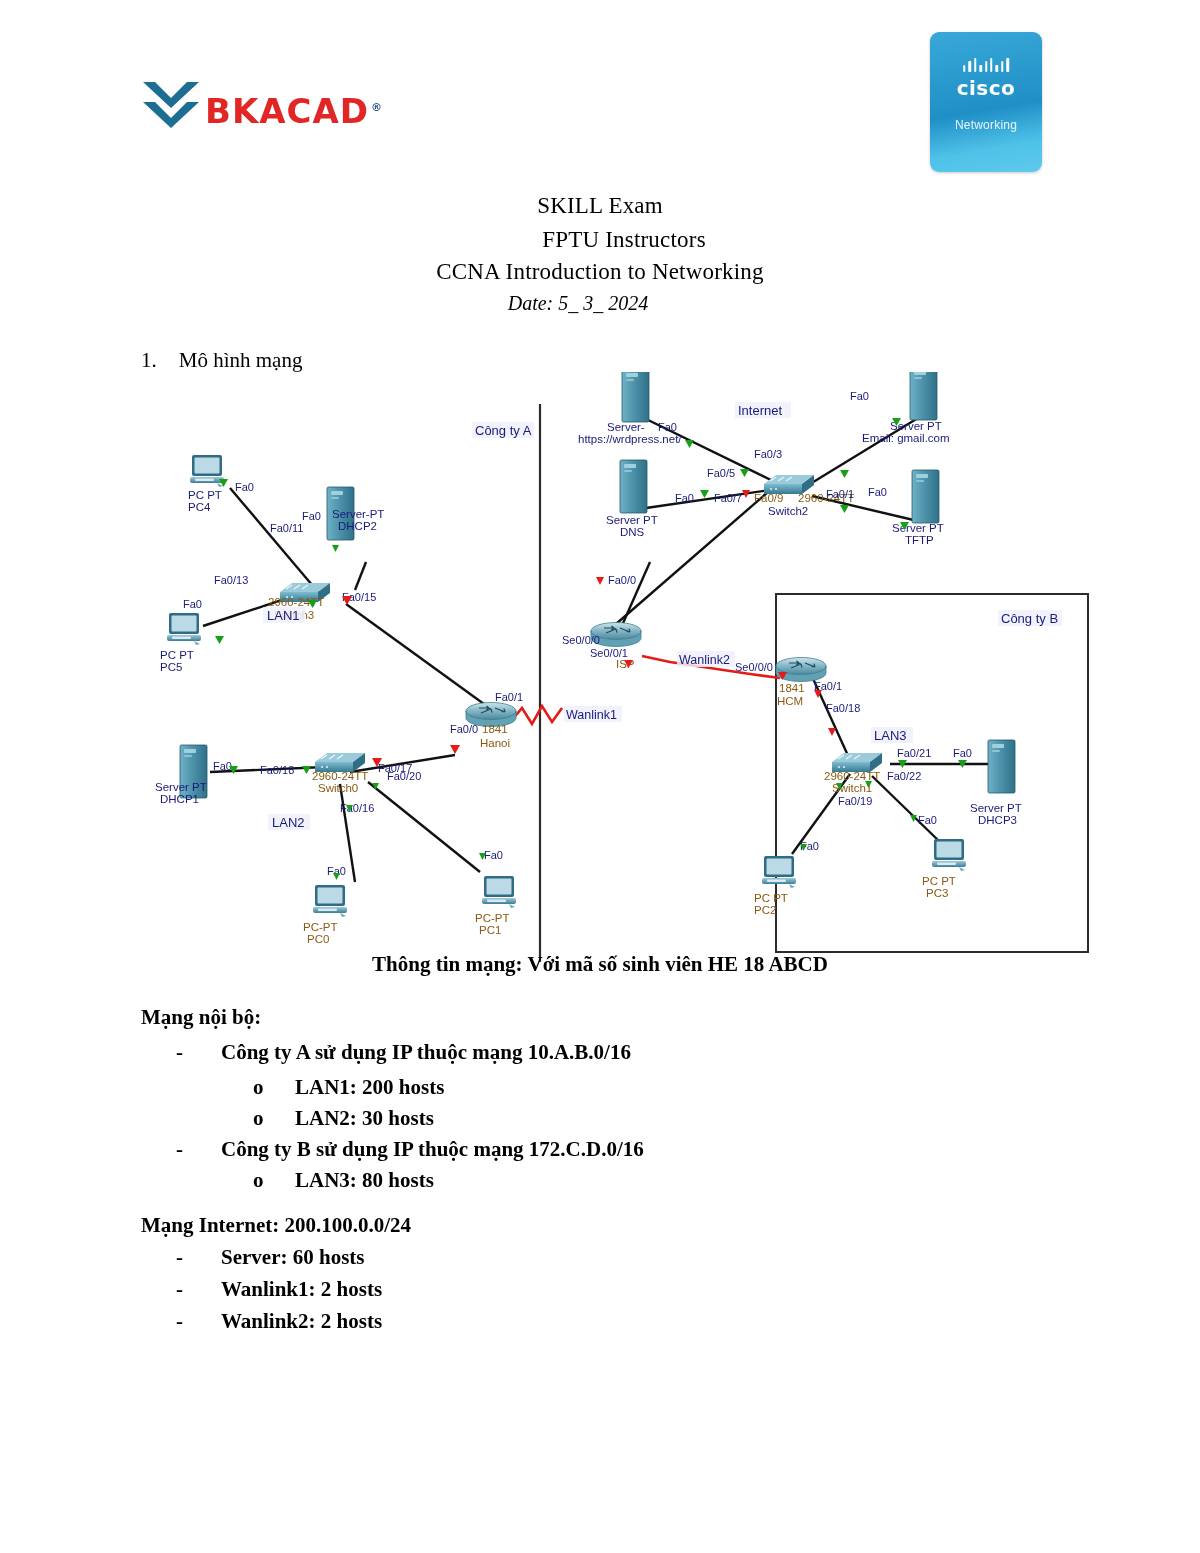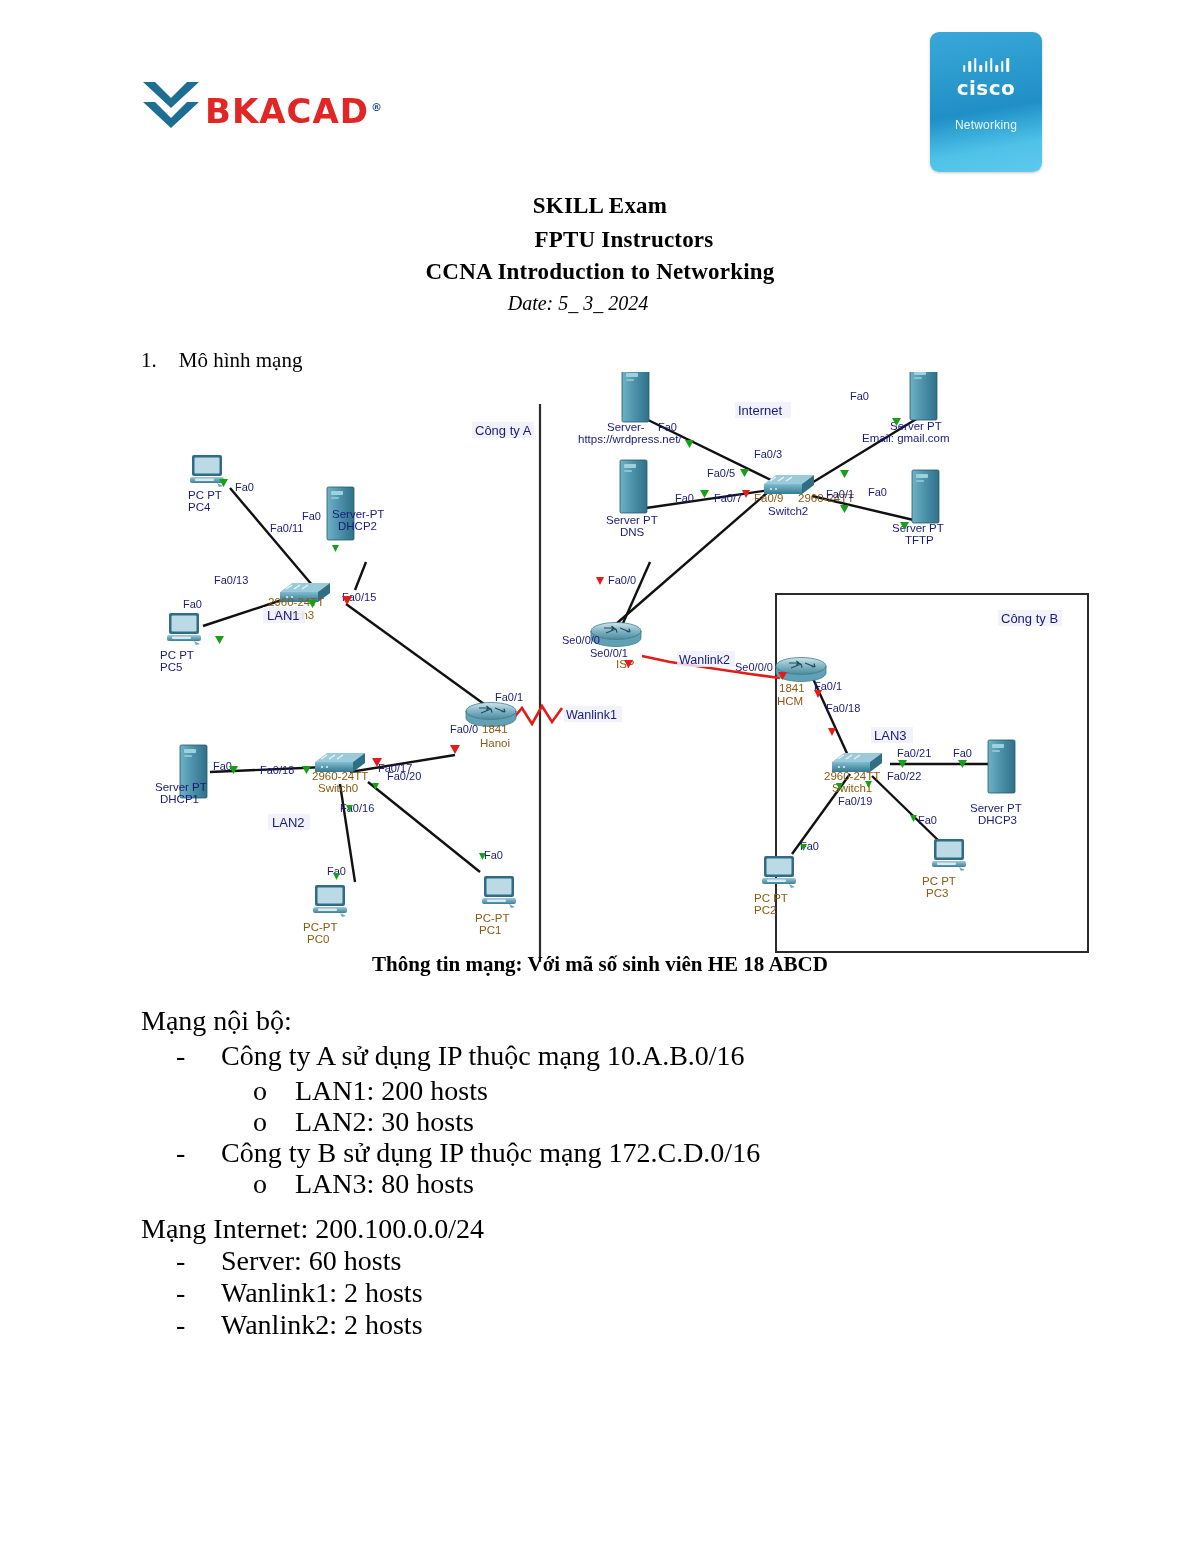--- a/index.html
+++ b/index.html
@@ -99,21 +99,21 @@
     letter-spacing: 0.2px;
   }
   #cisco-na-line1 { top: 86px; }
   #cisco-na-line2 { top: 108px; margin-top: 32px; }
 
   
   .doc-title {
     position: absolute;
     left: 0; width: 1200px;
     text-align: center;
-    font-weight: bold;
+    font-weight: normal;
     font-size: 23px;
     letter-spacing: 0.2px;
   }
   #title-1 { top: 193px; }
   #title-2 { top: 227px; margin-left: 24px; }
   #title-3 { top: 259px; }
   #title-date {
     position: absolute;
     left: 0; width: 1156px;
     text-align: center;
@@ -142,22 +142,23 @@
   #caption {
     position: absolute;
     left: 0; width: 1200px;
     text-align: center;
     top: 952px;
     font-weight: bold;
     font-size: 21px;
   }
   .body-line {
     position: absolute;
-    font-size: 28px;
+    font-size: 21px;
     white-space: pre;
+    font-weight: bold;
   }
   .lvl0 { left: 141px; }
   .lvl1 { left: 176px; }
   .lvl1 .dash { display:inline-block; width: 45px; }
   .lvl2 { left: 253px; }
   .lvl2 .circ { display:inline-block; width: 42px; }
 </style>
 </head>
 <body>
 

